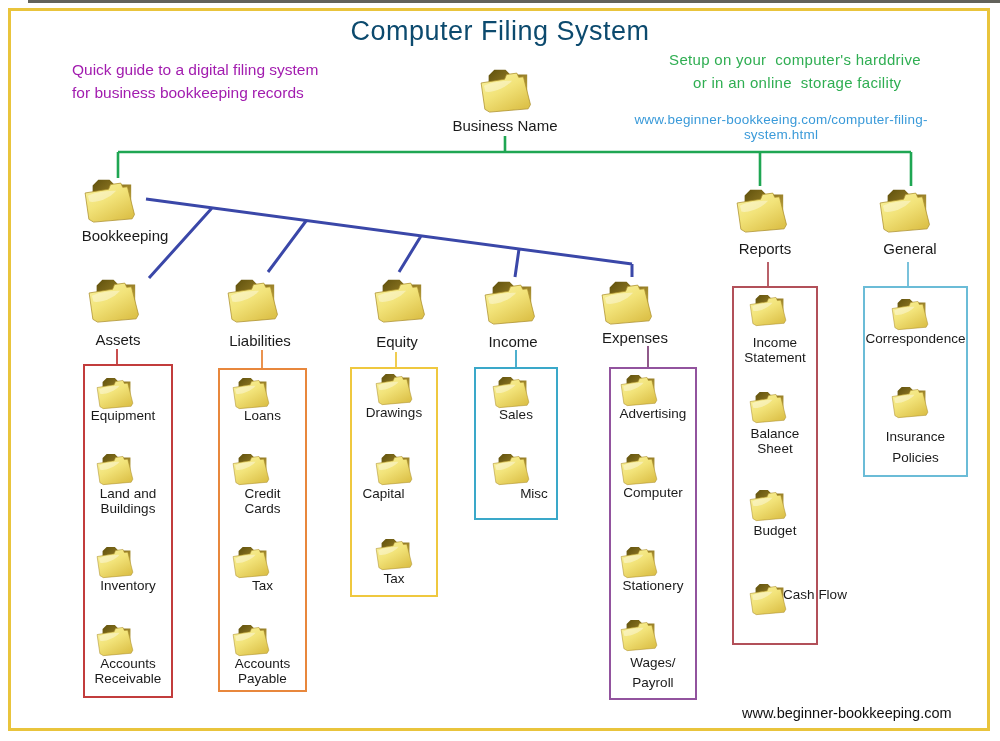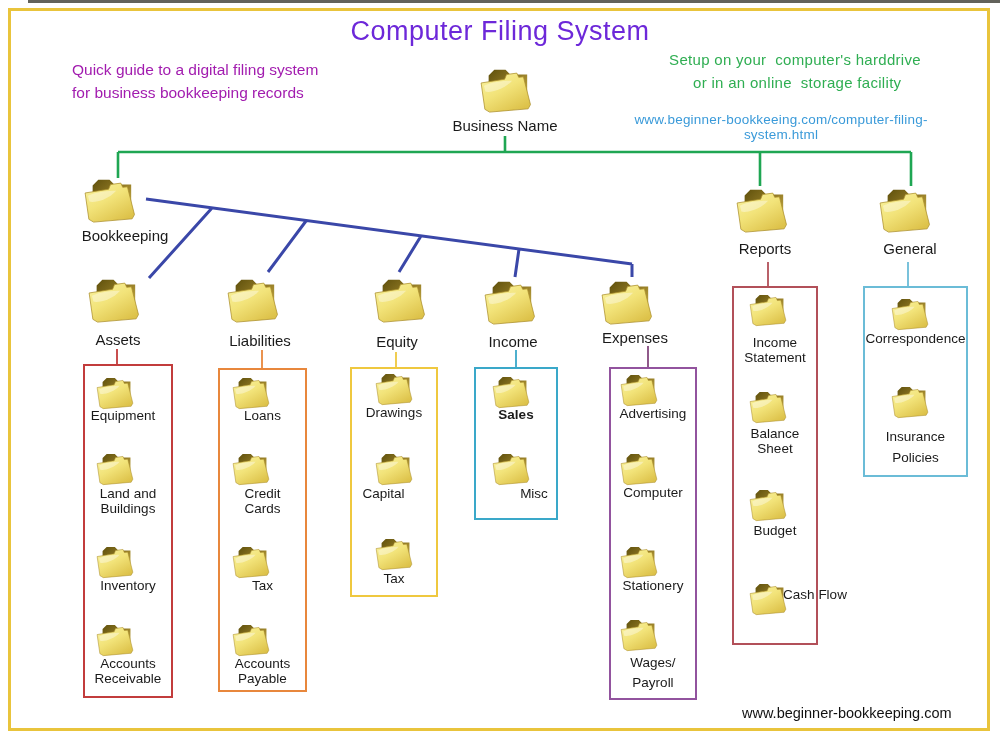--- a/index.html
+++ b/index.html
@@ -2,21 +2,21 @@
 <html><head>
 <meta charset="utf-8">
 <style>
   html,body{margin:0;padding:0;background:#fff;}
   .canvas{
     position:relative;width:1000px;height:741px;background:#ffffff;overflow:hidden;
     font-family:"Liberation Sans",sans-serif;color:#1a1a1a;
   }
   .top-strip{position:absolute;left:28px;top:0;right:0;height:3px;background:#46463e;opacity:.85;}
   .frame{position:absolute;left:8px;top:8px;right:10px;bottom:10px;border:3px solid #e9c43c;}
-  .title{position:absolute;left:0;right:0;top:16px;text-align:center;font-size:27px;letter-spacing:.5px;color:#6d28d9;}
+  .title{position:absolute;left:0;right:0;top:16px;text-align:center;font-size:27px;letter-spacing:.5px;color:#0c4a6e;}
   .note-red{position:absolute;left:72px;top:58px;font-size:15.5px;line-height:23px;color:#a21caf;}
   .note-green{position:absolute;left:620px;top:48px;width:350px;text-align:center;font-size:15px;line-height:23px;letter-spacing:.3px;color:#2fae52;white-space:pre;}
   .url-top{position:absolute;left:605px;top:112px;width:352px;text-align:center;font-size:13.5px;letter-spacing:.2px;color:#3a9ad9;}
   .url-bottom{position:absolute;left:742px;top:705px;font-size:14.5px;color:#111;}
   svg.lines{position:absolute;left:0;top:0;width:1000px;height:741px;pointer-events:none;}
   .group-box{position:absolute;border:2px solid;background:transparent;}
   .folder-item .ic, .big-folder .ic{position:absolute;}
   .flabel{position:absolute;text-align:center;white-space:pre-line;}
   .flabel.big{font-size:15px;line-height:17px;}
   .flabel.small{font-size:13.5px;line-height:15px;}
@@ -198,21 +198,21 @@
         <svg class="ic" width="45" height="34" viewBox="0 0 64 50" style="left: 371.5px; top: 537px;">
           <use href="#fsym"></use>
         </svg>
         <div class="flabel small" style="left: 352px; top: 571px; width: 84px;">Tax</div>
       </div>
       <div class="group-box" style="left: 474px; top: 367px; width: 80px; height: 149px; border-color: rgb(58, 168, 201);"></div>
       <div class="folder-item">
         <svg class="ic" width="45" height="34" viewBox="0 0 64 50" style="left: 488.5px; top: 375px;">
           <use href="#fsym"></use>
         </svg>
-        <div class="flabel small" style="left: 476px; top: 407px; width: 80px; font-weight: bold;">Sales</div>
+        <div class="flabel small" style="left: 476px; top: 407px; width: 80px;">Sales</div>
       </div>
       <div class="folder-item">
         <svg class="ic" width="45" height="34" viewBox="0 0 64 50" style="left: 488.5px; top: 452px;">
           <use href="#fsym"></use>
         </svg>
         <div class="flabel small" style="left: 476px; top: 486px; width: 80px; padding-left: 18px;">Misc</div>
       </div>
       <div class="group-box" style="left: 609px; top: 367px; width: 84px; height: 329px; border-color: rgb(146, 83, 158);"></div>
       <div class="folder-item">
         <svg class="ic" width="45" height="34" viewBox="0 0 64 50" style="left: 616.5px; top: 373px;">

